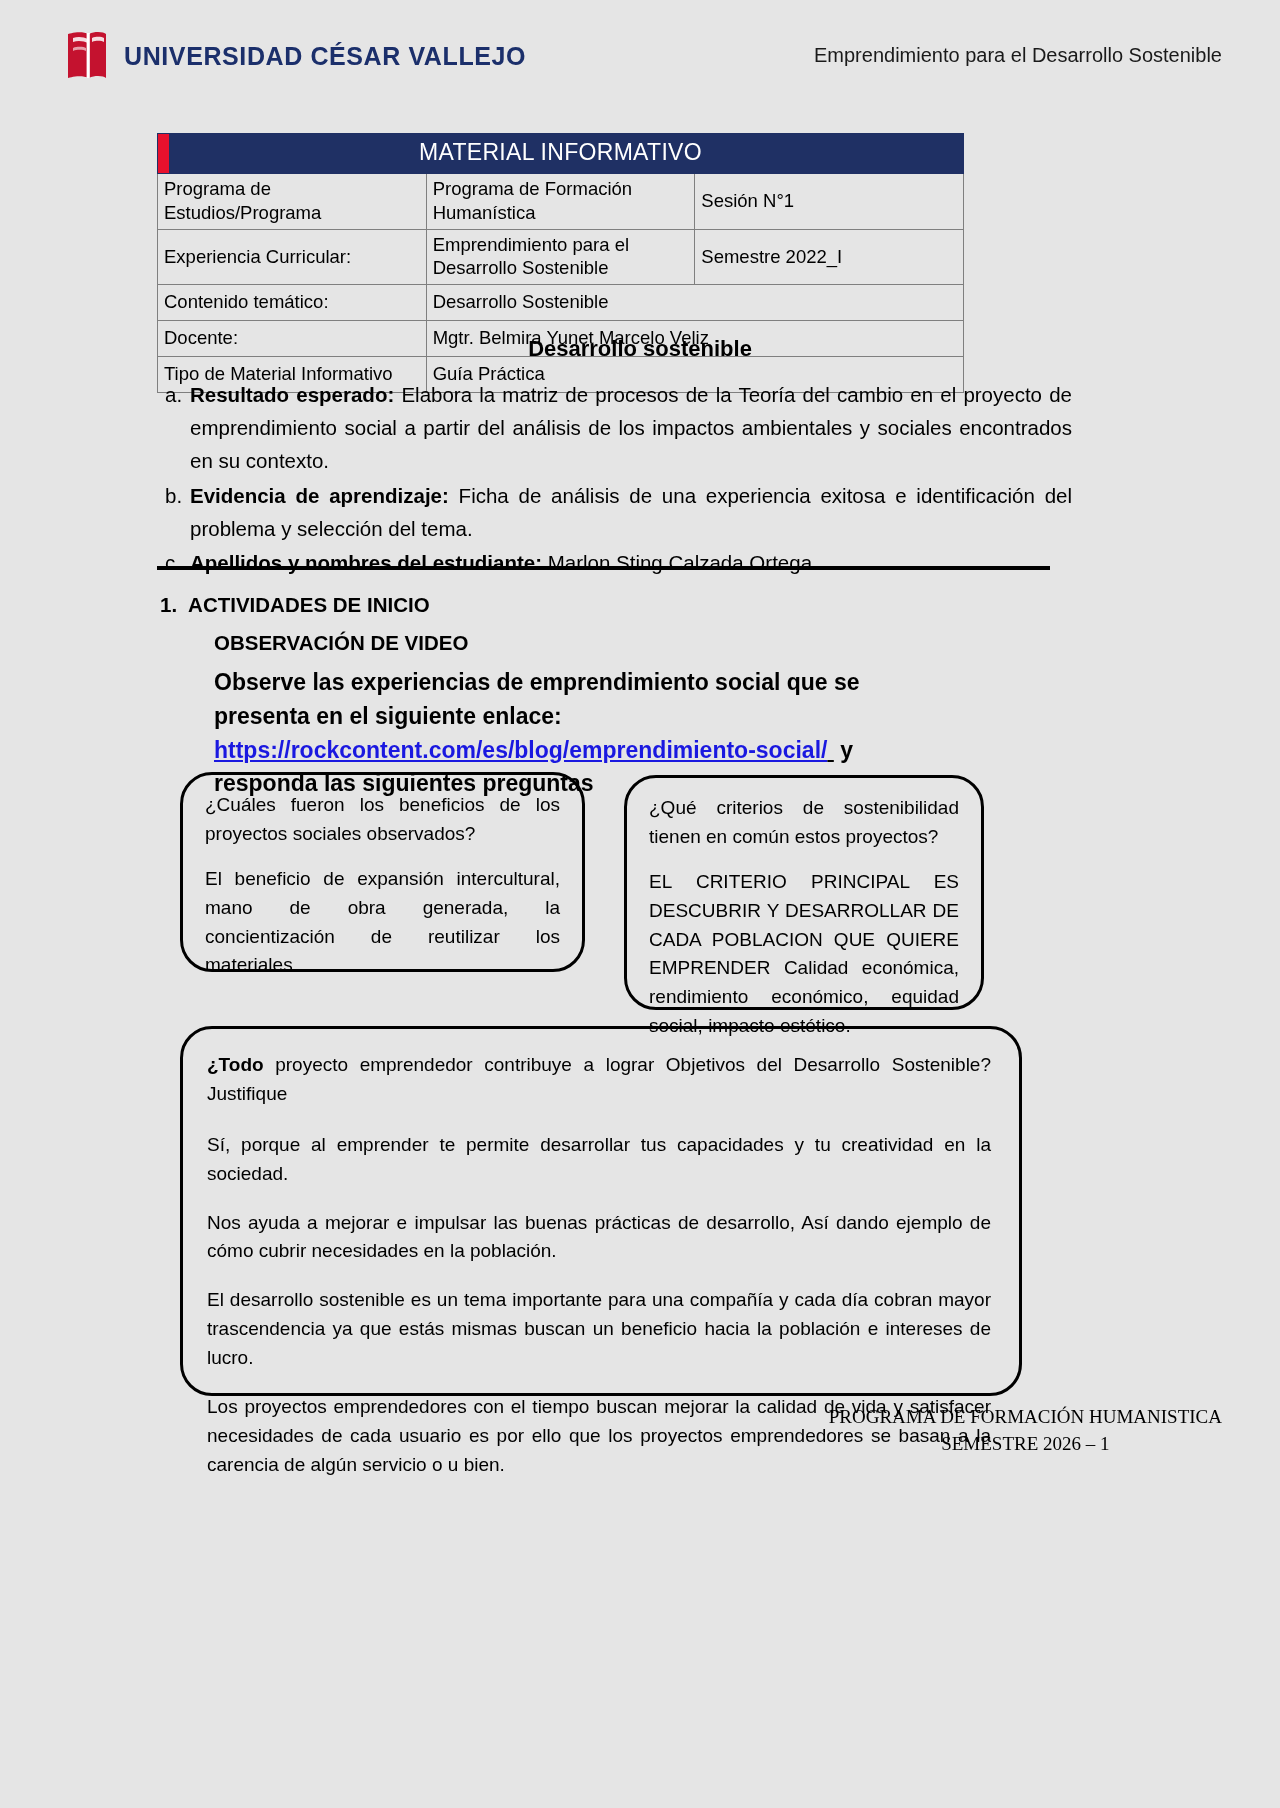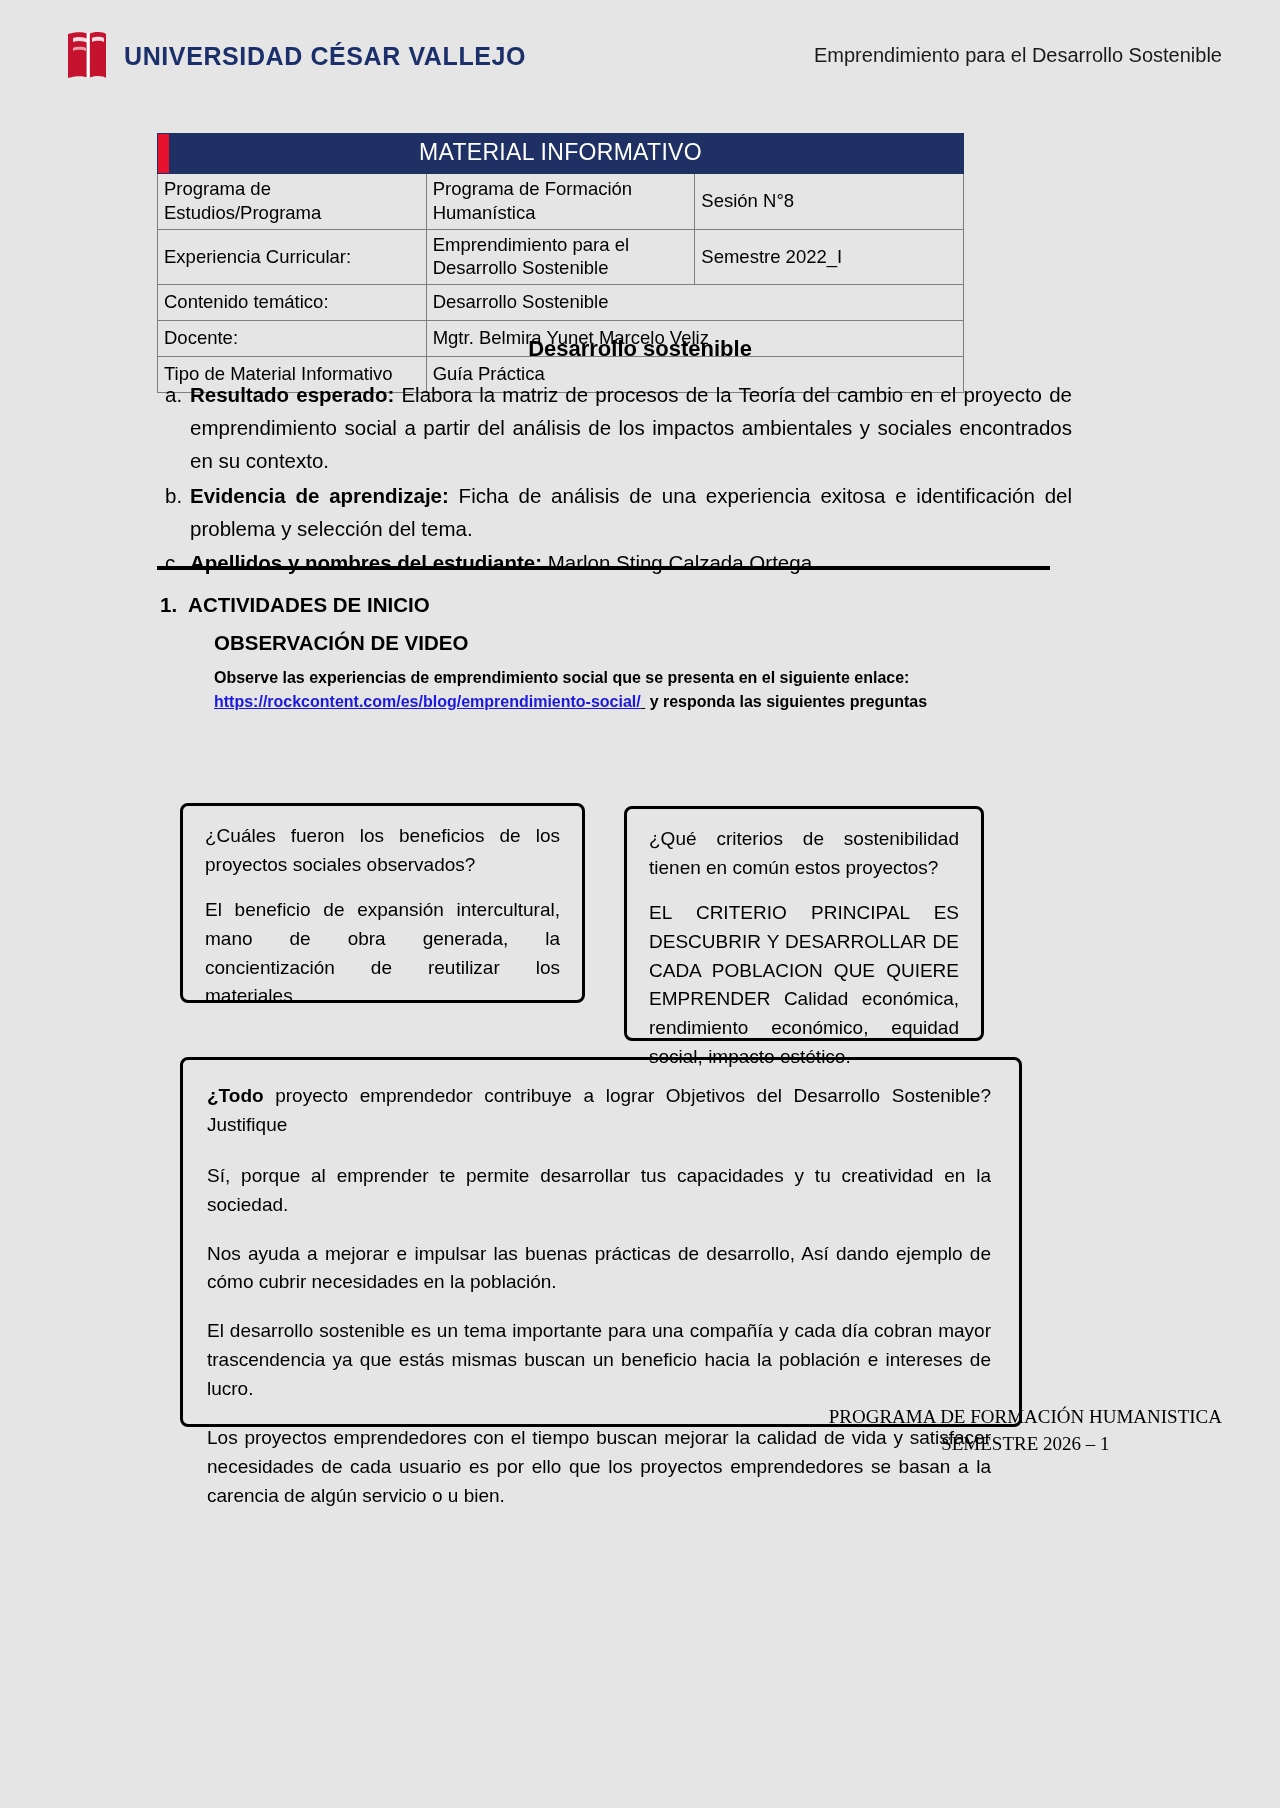--- a/index.html
+++ b/index.html
@@ -180,44 +180,43 @@
     font-size: 20.5px;
   }
   .instruction {
     position: absolute;
     left: 214px;
     top: 666px;
     width: 716px;
     font-family: "Liberation Sans Narrow", "Liberation Sans", sans-serif;
     font-stretch: condensed;
     font-weight: bold;
-    font-size: 16px;
+    font-size: 23px;
     line-height: 1.47;
     text-align: left;
   }
   .instruction a,
   .link-text {
     color: #1a18e0;
     text-decoration: underline;
     font-weight: bold;
   }
   .u-space { text-decoration: underline; }
 
   
   .rbox {
     position: absolute;
     border: 3.2px solid #000;
-    border-radius: 8px;
+    border-radius: 32px;
     box-sizing: border-box;
     font-family: "Liberation Sans", sans-serif;
     font-size: 19px;
     line-height: 1.52;
     text-align: justify;
     padding: 16px 22px 14px 22px;
-    margin-top: 31px;
   }
   .rbox p { margin: 0 0 16px 0; }
   .rbox p:last-child { margin-bottom: 0; }
 
   #box-left {
     left: 180px;
     top: 772px;
     width: 405px;
     height: 200px;
   }
@@ -274,21 +273,21 @@
     <tbody>
       <tr>
         <td class="info-title-cell" colspan="3">
           <span class="red-tab"></span>
           <span>MATERIAL INFORMATIVO</span>
         </td>
       </tr>
       <tr>
         <td class="col-a">Programa de Estudios/Programa</td>
         <td class="col-b">Programa de Formación Humanística</td>
-        <td class="col-c">Sesión N°8</td>
+        <td class="col-c">Sesión N°1</td>
       </tr>
       <tr>
         <td class="col-a">Experiencia Curricular:</td>
         <td class="col-b">Emprendimiento para el Desarrollo Sostenible</td>
         <td class="col-c">Semestre 2022_I</td>
       </tr>
       <tr>
         <td class="col-a">Contenido temático:</td>
         <td colspan="2">Desarrollo Sostenible</td>
       </tr>

